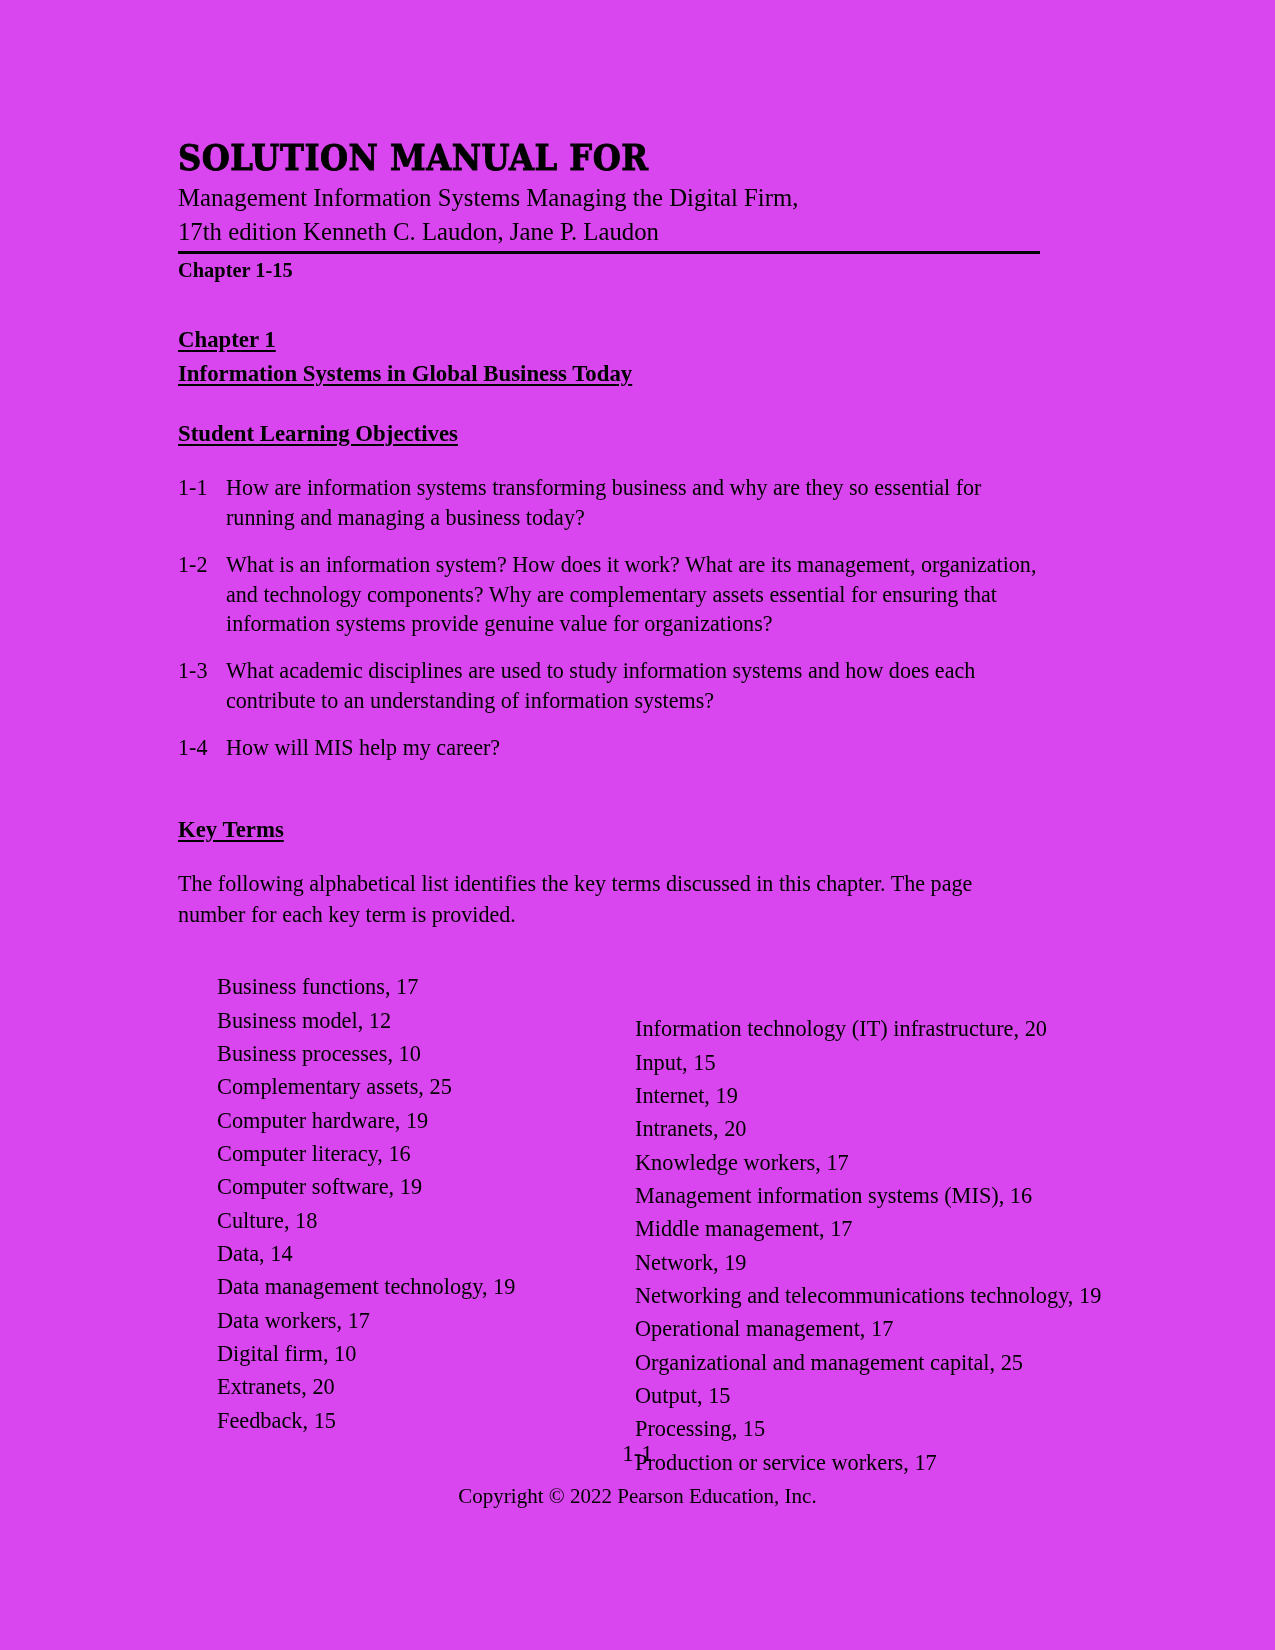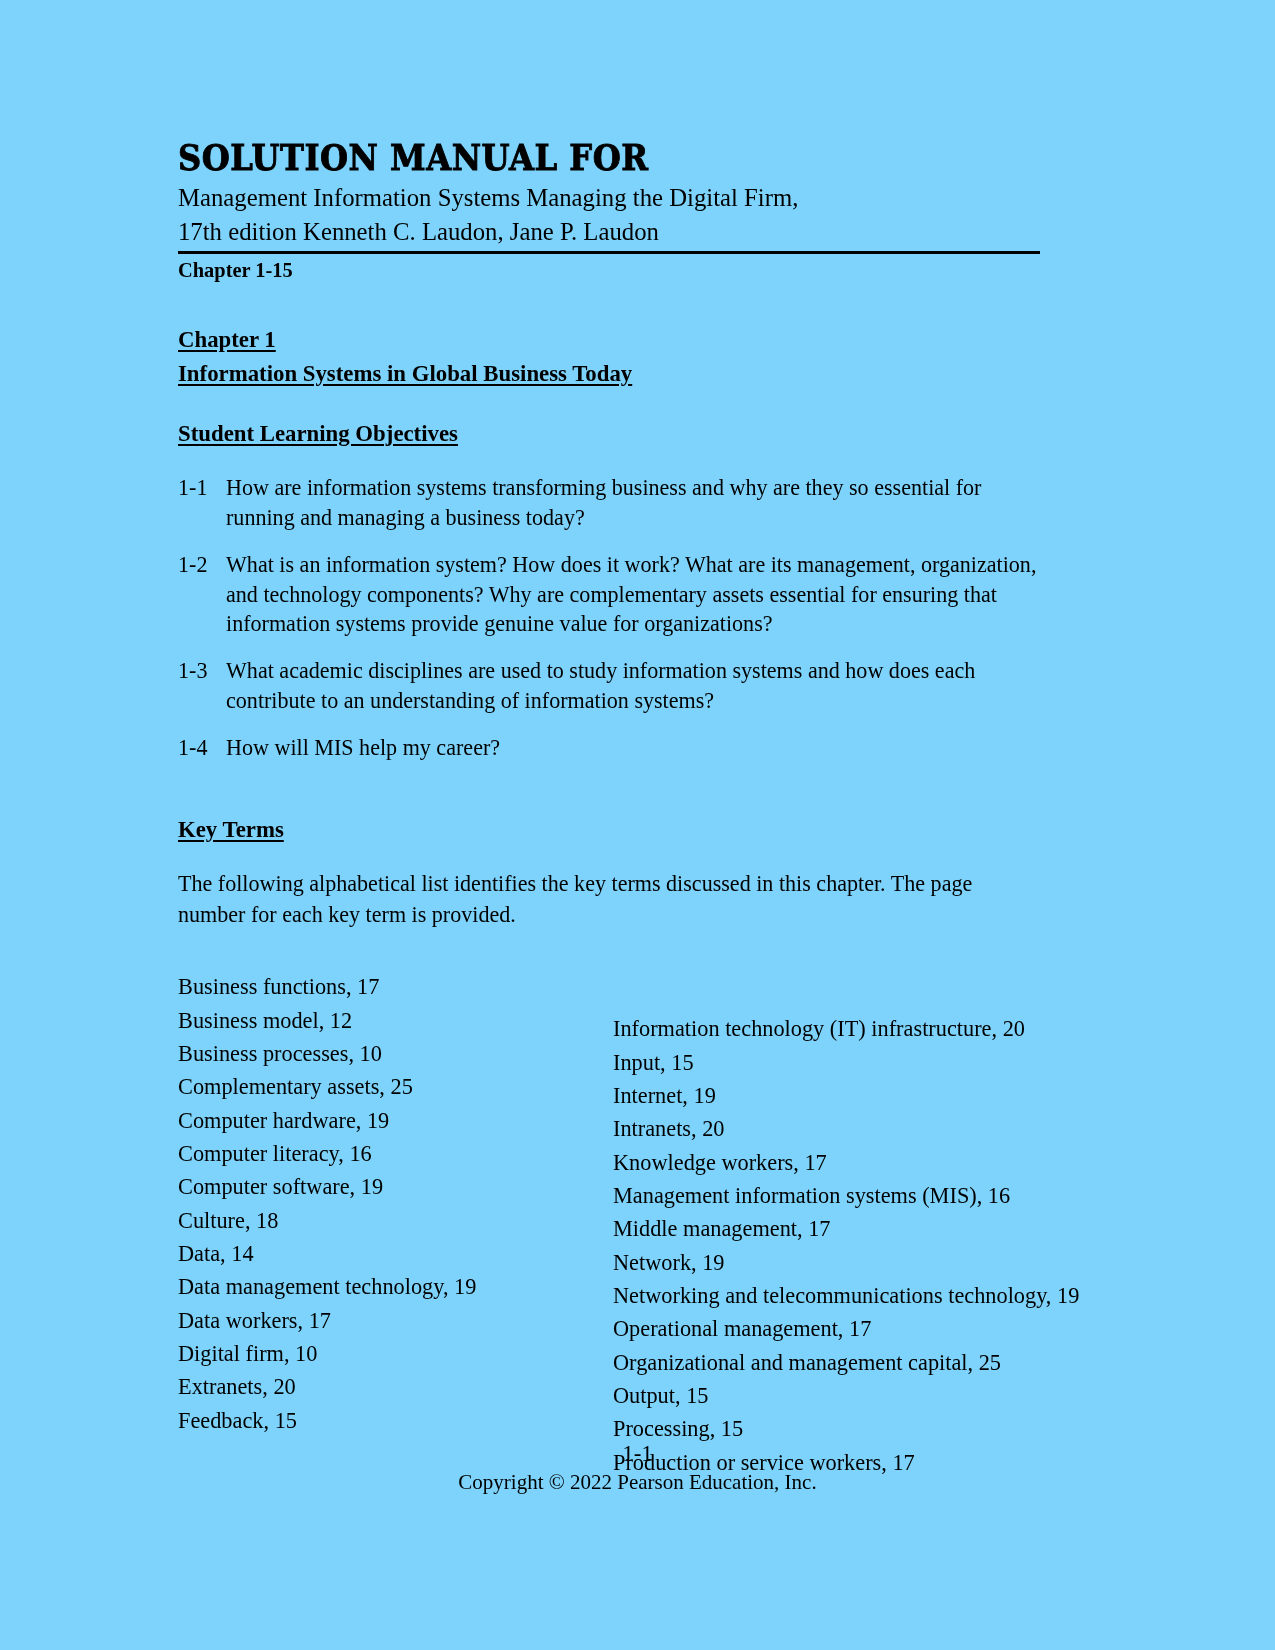--- a/index.html
+++ b/index.html
@@ -15,21 +15,21 @@
     position: relative;
     overflow: hidden;
   }
 
   .page {
     position: absolute;
     left: 0;
     top: 0;
     width: 1275px;
     height: 1650px;
-    background: #7dd3fc;
+    background: #d946ef;
   }
 
   .content {
     position: absolute;
     left: 178px;
     top: 140px;
     width: 950px;
   }
 
   
@@ -140,21 +140,21 @@
 
   
   .terms {
     display: flex;
     gap: 0px;
   }
   .terms-col {
     font-size: 23px;
     line-height: 1.45;
   }
-  .terms-col.left { width: 440px; }
+  .terms-col.left { width: 440px; margin-left: 39px; }
   .terms-col.right { width: 520px; margin-top: 42px; }
   .term {
     white-space: nowrap;
     margin: 0;
     transform: scaleX(0.97);
     transform-origin: left center;
   }
 
   
   .footer {
@@ -166,21 +166,21 @@
     font-family: "Liberation Serif", serif;
   }
   .footer-page {
     font-size: 23px;
     line-height: 1.25;
     margin: 0;
   }
   .footer-copy {
     font-size: 21px;
     line-height: 1.25;
-    margin: 0;
+    margin: 14px;
   }
   .sp-24 { height: 24px; }
   .sp-28 { height: 28px; }
   .sp-34 { height: 34px; }
   .sp-40 { height: 40px; }
 </style>
 </head>
 <body>
 
 <div class="page">

